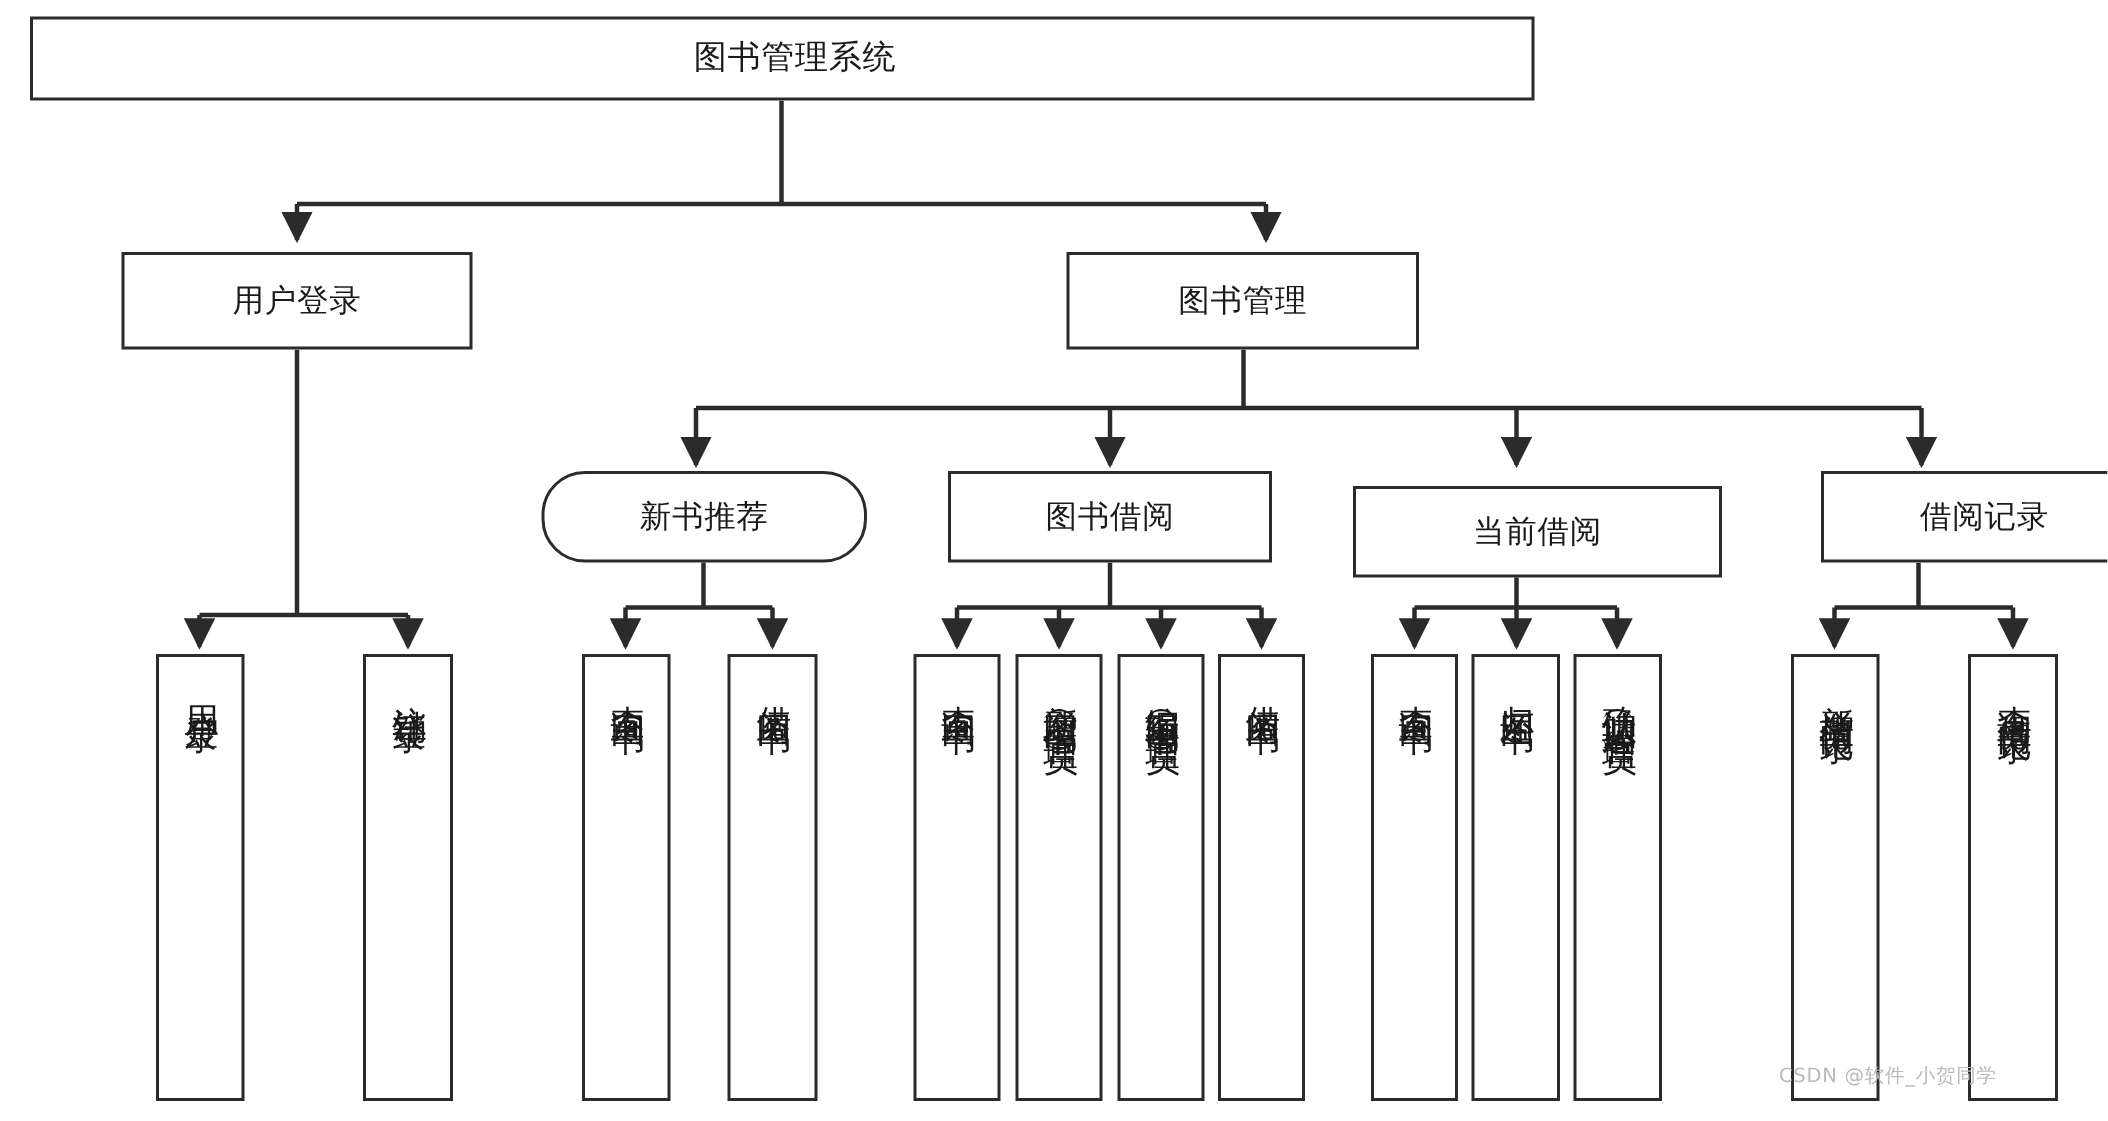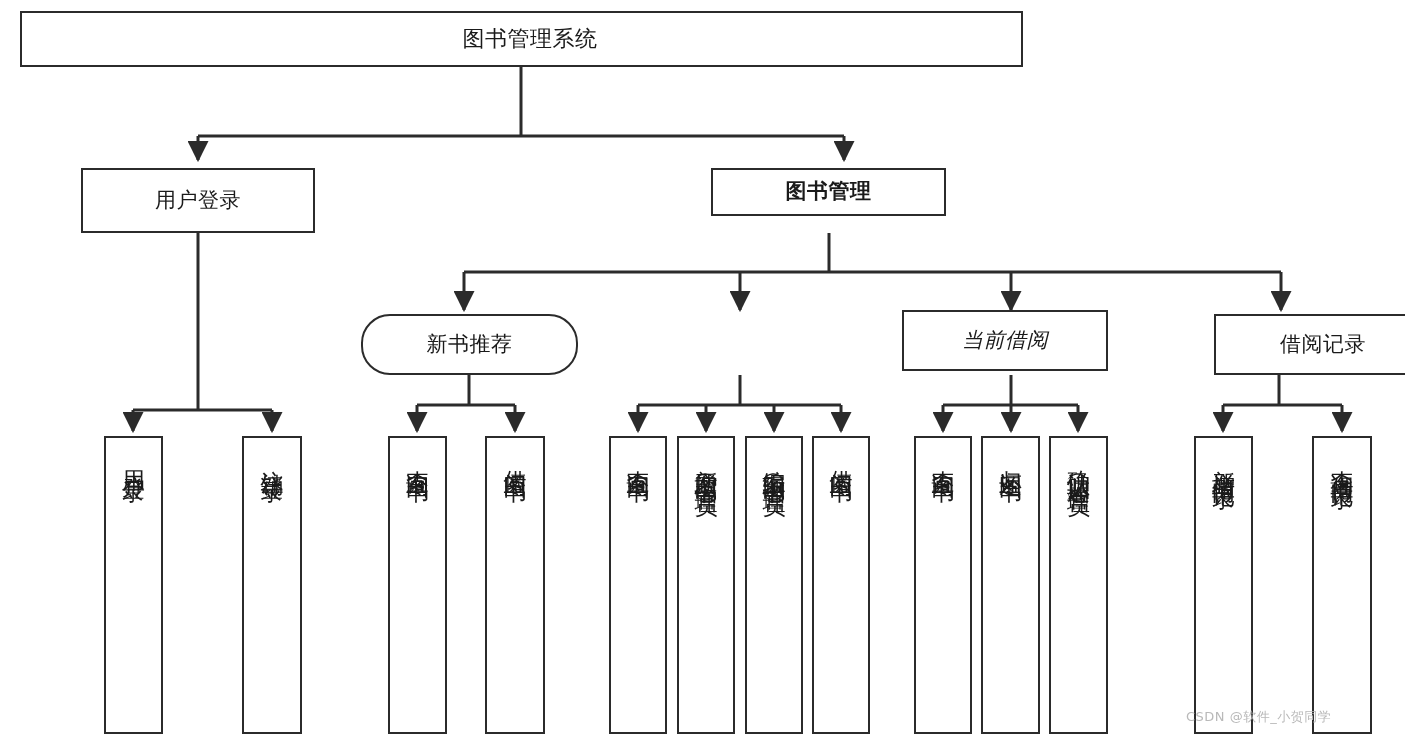--- a/index.html
+++ b/index.html
@@ -128,28 +128,31 @@
     </g>
   </svg>
 
   <div class="node horiz root" style="left:20px; top:11px; width:1003px; height:56px;padding-left:17px;">
     <span class="node-label">图书管理系统</span>
   </div>
 
   <div class="node horiz" style="left:81px; top:168px; width:234px; height:65px;">
     <span class="node-label">用户登录</span>
   </div>
-  <div class="node horiz" style="left:711px; top:168px; width:235px; height:48px;font-weight:bold;">
+  <div class="node horiz" style="left:711px; top:168px; width:235px; height:65px;">
     <span class="node-label">图书管理</span>
   </div>
 
   <div class="node horiz" style="left:361px; top:314px; width:217px; height:61px;border-radius:29px;">
     <span class="node-label">新书推荐</span>
   </div>
-  <div class="node horiz" style="left:902px; top:310px; width:206px; height:61px;font-style:italic;">
+  <div class="node horiz" style="left:632px; top:314px; width:216px; height:61px;">
+    <span class="node-label">图书借阅</span>
+  </div>
+  <div class="node horiz" style="left:902px; top:324px; width:246px; height:61px;">
     <span class="node-label">当前借阅</span>
   </div>
   <div class="node horiz" style="left:1170px; top:314px; width:218px; height:61px;margin-left:44px;">
     <span class="node-label">借阅记录</span>
   </div>
 
   <div class="node vert" style="left:104px; top:436px; width:59px; height:298px;">
     <span class="node-label">用户登录</span>
   </div>
   <div class="node vert" style="left:242px; top:436px; width:60px; height:298px;">

